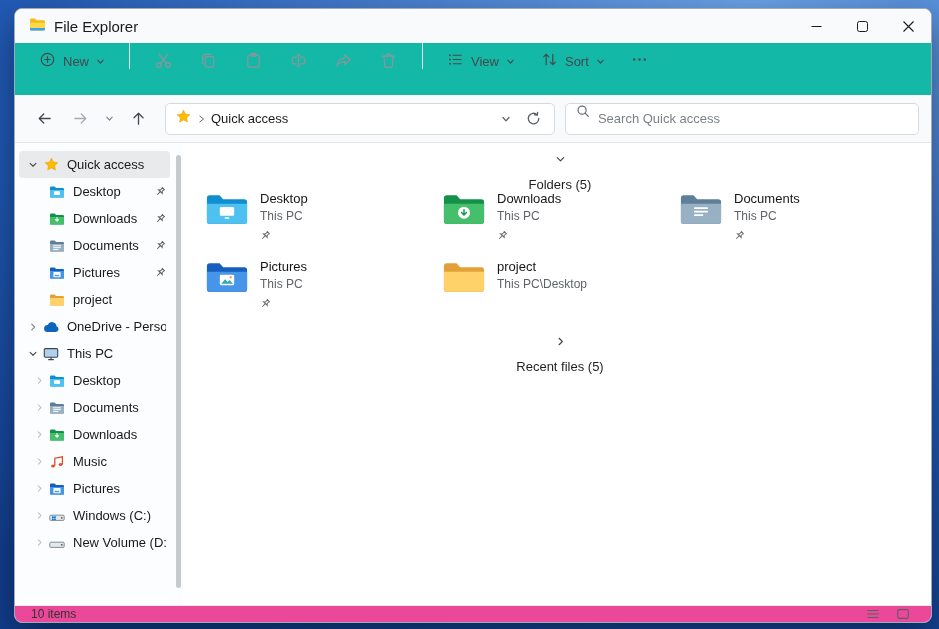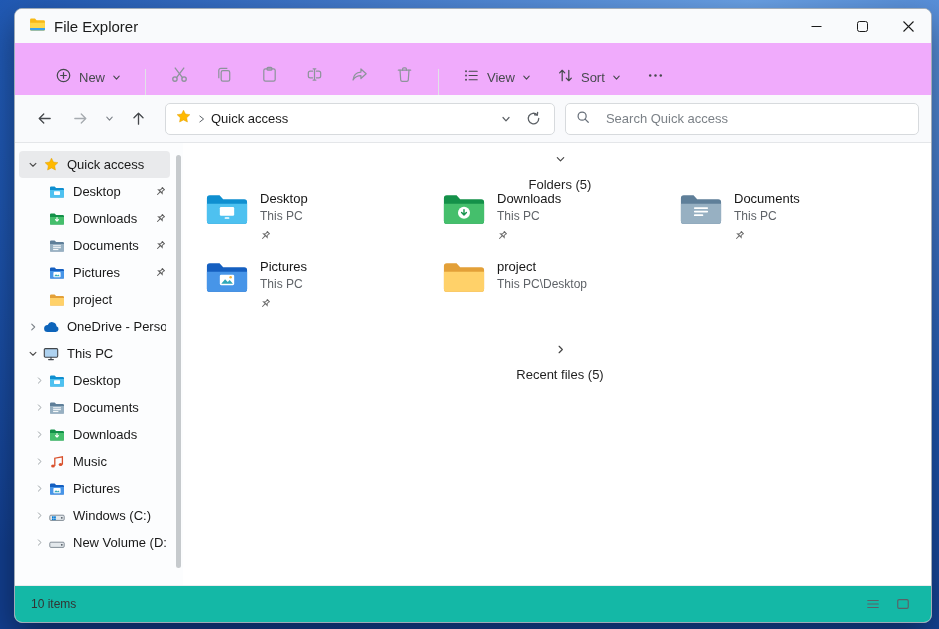--- a/index.html
+++ b/index.html
@@ -14,35 +14,35 @@
     background:#ffffff; border-radius:8px; overflow:hidden;
     display:flex; flex-direction:column;
     box-shadow:0 12px 34px rgba(0,0,0,.42); border:1px solid #9fabb8;
   }
   
   .titlebar { height:34px; flex:0 0 auto; display:flex; align-items:center; background:#f9fafc; padding-left:14px; }
   .wtitle { font-size:15px; color:#1b1b1b; margin-left:8px; }
   .wbtns { margin-left:auto; display:flex; height:100%; }
   .wbtn { width:46px; height:100%; display:flex; align-items:center; justify-content:center; background:none; border:none; }
   
-  .toolbar { height:52px; flex:0 0 auto; display:flex; align-items:flex-end; background:#f0abfc; padding:0 32px; gap:10px; }
+  .toolbar { height:52px; flex:0 0 auto; display:flex; align-items:flex-start; background:#14b8a6; padding:0 16px; gap:10px; }
   .tbtn { display:flex; align-items:center; gap:7px; border:none; background:none; padding:8px 8px; border-radius:5px; color:#46494d; font-size:13px; font-family:inherit; }
   .tbtn.dim { color:#8d949b; }
   .tsep { width:1px; height:26px; background:#e1e3e6; margin:0 6px; }
   
   .navbar { height:48px; flex:0 0 auto; display:flex; align-items:center; background:#f9fafc; padding:0 12px; gap:2px; border-bottom:1px solid #e4e6e9; }
   .nbtn { border:none; background:none; width:34px; height:34px; display:flex; align-items:center; justify-content:center; color:#45484c; border-radius:5px; }
   .nbtn.dim { color:#a6abb0; }
   .nbtn.tiny { width:20px; color:#7c8187; }
   .addressbar { flex:1.12; height:32px; background:#fff; border:1px solid #d7dadd; border-radius:5px; display:flex; align-items:center; padding:0 6px 0 10px; margin:0 8px; min-width:0; }
   .aloc { font-size:13px; color:#1b1b1b; margin-left:5px; white-space:nowrap; }
   .aspacer { flex:1; }
   .abtn { border:none; background:none; width:28px; height:26px; display:flex; align-items:center; justify-content:center; color:#5a5f64; border-radius:4px; }
   .acrumb { display:flex; align-items:center; margin-left:6px; }
-  .searchbox { flex:1; height:32px; background:#fff; border:1px solid #d7dadd; border-radius:5px; display:flex; align-items:center; padding:0 10px; gap:16px; }
+  .searchbox { flex:1; height:32px; background:#fff; border:1px solid #d7dadd; border-radius:5px; display:flex; padding:0 10px; gap:8px; }
   .searchbox input { border:none; outline:none; flex:1; font-size:13px; font-family:inherit; color:#1b1b1b; background:transparent; }
   .searchbox input::placeholder { color:#7b8187; }
   
   .bodyrow { flex:1; display:flex; min-height:0; background:#fff; }
   .sidebar { width:168px; flex:0 0 auto; position:relative; padding-top:8px; background:#fcfdfe; }
   .srow { display:flex; align-items:center; height:27px; margin:0 13px 0 4px; padding:0 4px 0 6px; border-radius:4px; font-size:13px; color:#191919; }
   .srow.lvl1 { padding-left:28px; }
   .srow.lvl1.haschev { padding-left:12px; }
   .srow.selected { background:#e9eaec; }
   .schev { width:16px; display:flex; justify-content:center; flex:0 0 auto; }
@@ -54,23 +54,23 @@
   
   .main { flex:1; padding:10px 14px 0 20px; min-width:0; }
   .gheader { display:flex; align-items:center; height:26px; gap:9px; font-size:13px; color:#1f1f1f;flex-direction:column; }
   .gline { flex:1; height:1px; background:#e7e8ea; margin-left:4px; }
   .tiles { margin-top:10px; display:grid; grid-template-columns:repeat(3,237px); grid-auto-rows:68px; }
   .tile { display:flex; gap:11px; align-items:flex-start; padding:2px; border-radius:4px; }
   .ficon { flex:0 0 auto; display:flex; }
   .tname { font-size:13px; color:#161616; }
   .tloc { font-size:12px; color:#5f6368; margin-top:3px; }
   .tpin { display:block; margin-top:4px; }
-  .recenthdr { margin-top:18px; }
+  .recenthdr { margin-top:10px; }
   
-  .statusbar { height:37px; flex:0 0 auto; border-top:1px solid #ececee; display:flex; align-items:center; padding:0 16px; font-size:12px; color:#333; background:#14b8a6; }
+  .statusbar { height:17px; flex:0 0 auto; border-top:1px solid #ececee; display:flex; align-items:center; padding:0 16px; font-size:12px; color:#333; background:#ec4899; }
   .sviews { margin-left:auto; display:flex; gap:6px; }
   .svbtn { border:none; background:none; width:24px; height:20px; display:flex; align-items:center; justify-content:center; color:#5b6066; border-radius:3px; }
 </style>
 </head>
 <body>
 
 <div class="window">
 
   <div class="titlebar">
     <span class="appicon">

